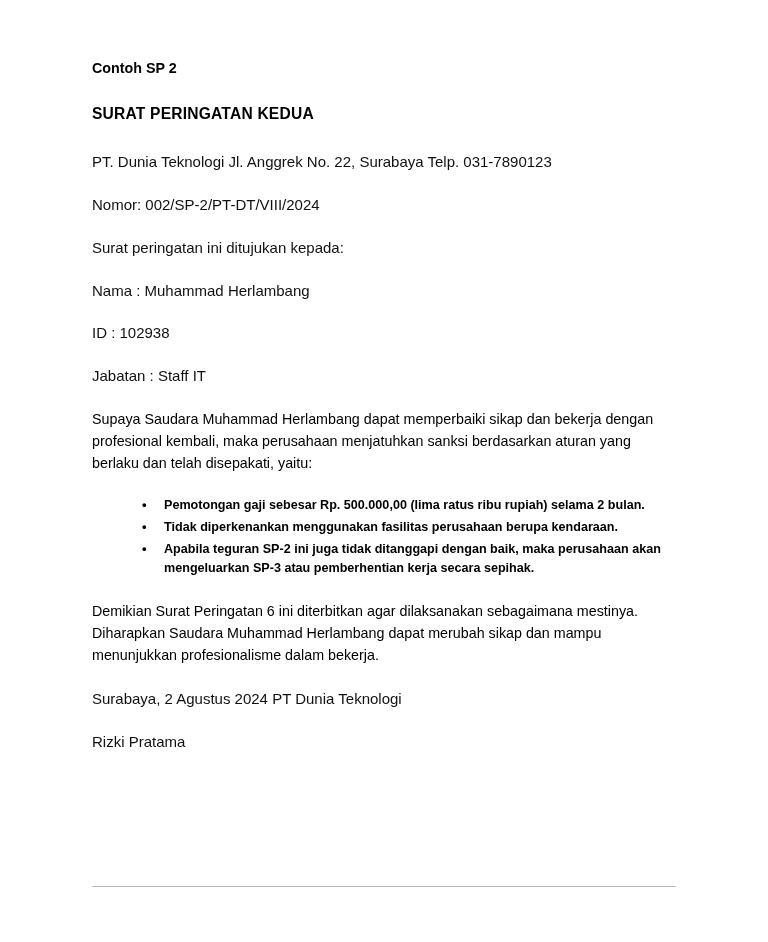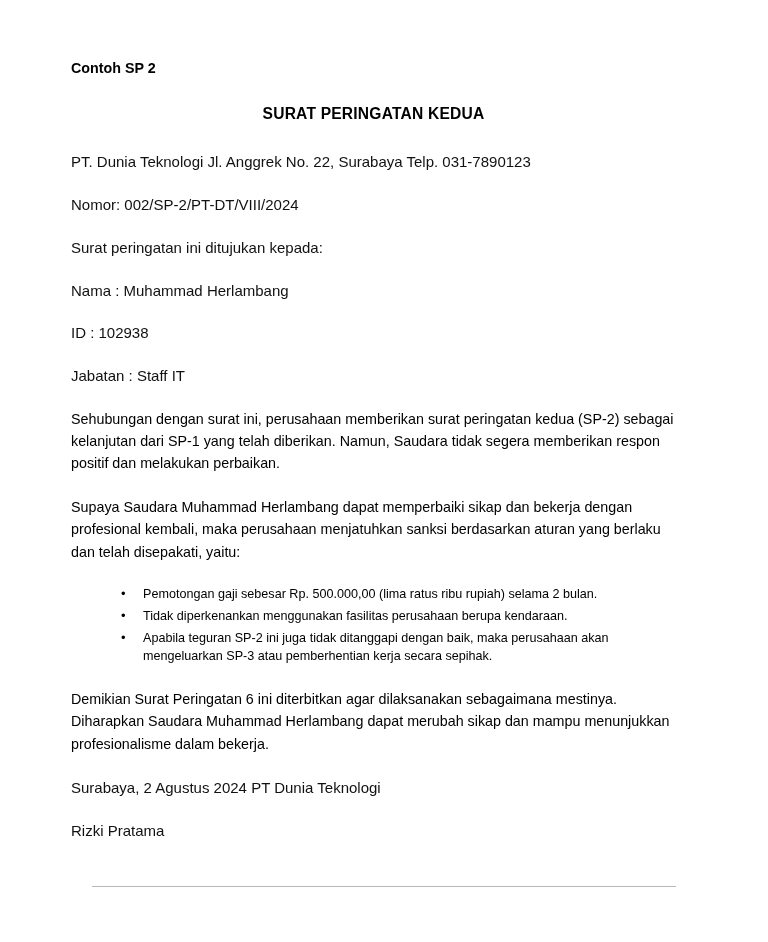--- a/index.html
+++ b/index.html
@@ -13,21 +13,21 @@
     font-family: "Liberation Sans", sans-serif;
     color: #000000;
     -webkit-font-smoothing: antialiased;
   }
   .page {
     position: relative;
     width: 768px;
     height: 942px;
     background: #ffffff;
     box-sizing: border-box;
-    padding: 58px 92px 0 71px;
+    padding: 58px 92px 0 92px;
   }
   .doc-body {
     width: 100%;
   }
   .p {
     font-size: 15px;
     line-height: 1.45;
     margin: 0 0 21px 0;
     color: #111111;
   }
@@ -36,31 +36,31 @@
     font-size: 14.3px;
     line-height: 1.45;
     margin: 0 0 24px 0;
   }
   .heading {
     font-weight: bold;
     font-size: 15.6px;
     line-height: 1.45;
     margin: 0 0 26px 0;
     letter-spacing: 0.2px;
-    text-align: center;
   }
   .para-block {
     font-size: 14.3px;
     line-height: 1.55;
     margin: 0 0 22px 0;
   }
   ul.bullets {
     margin: 4px 0 22px 0;
     padding-left: 50px;
     list-style: none;
+    font-weight: bold;
   }
   ul.bullets li {
     font-size: 12.6px;
     line-height: 1.5;
     margin: 0 0 3px 0;
     position: relative;
     padding-left: 22px;
   }
   ul.bullets li::before {
     content: "\2022";
@@ -93,21 +93,20 @@
     <p class="p">Nomor: 002/SP-2/PT-DT/VIII/2024</p>
 
     <p class="p">Surat peringatan ini ditujukan kepada:</p>
 
     <p class="p">Nama : Muhammad Herlambang</p>
 
     <p class="p">ID : 102938</p>
 
     <p class="p">Jabatan : Staff IT</p>
 
-    <p class="para-block">Sehubungan dengan surat ini, perusahaan memberikan surat peringatan kedua (SP-2) sebagai kelanjutan dari SP-1 yang telah diberikan. Namun, Saudara tidak segera memberikan respon positif dan melakukan perbaikan.</p>
 
     <p class="para-block">Supaya Saudara Muhammad Herlambang dapat memperbaiki sikap dan bekerja dengan profesional kembali, maka perusahaan menjatuhkan sanksi berdasarkan aturan yang berlaku dan telah disepakati, yaitu:</p>
 
     <ul class="bullets">
       <li>Pemotongan gaji sebesar Rp. 500.000,00 (lima ratus ribu rupiah) selama 2 bulan.</li>
       <li>Tidak diperkenankan menggunakan fasilitas perusahaan berupa kendaraan.</li>
       <li>Apabila teguran SP-2 ini juga tidak ditanggapi dengan baik, maka perusahaan akan mengeluarkan SP-3 atau pemberhentian kerja secara sepihak.</li>
     </ul>
 
     <p class="para-block">Demikian Surat Peringatan 6 ini diterbitkan agar dilaksanakan sebagaimana mestinya. Diharapkan Saudara Muhammad Herlambang dapat merubah sikap dan mampu menunjukkan profesionalisme dalam bekerja.</p>

